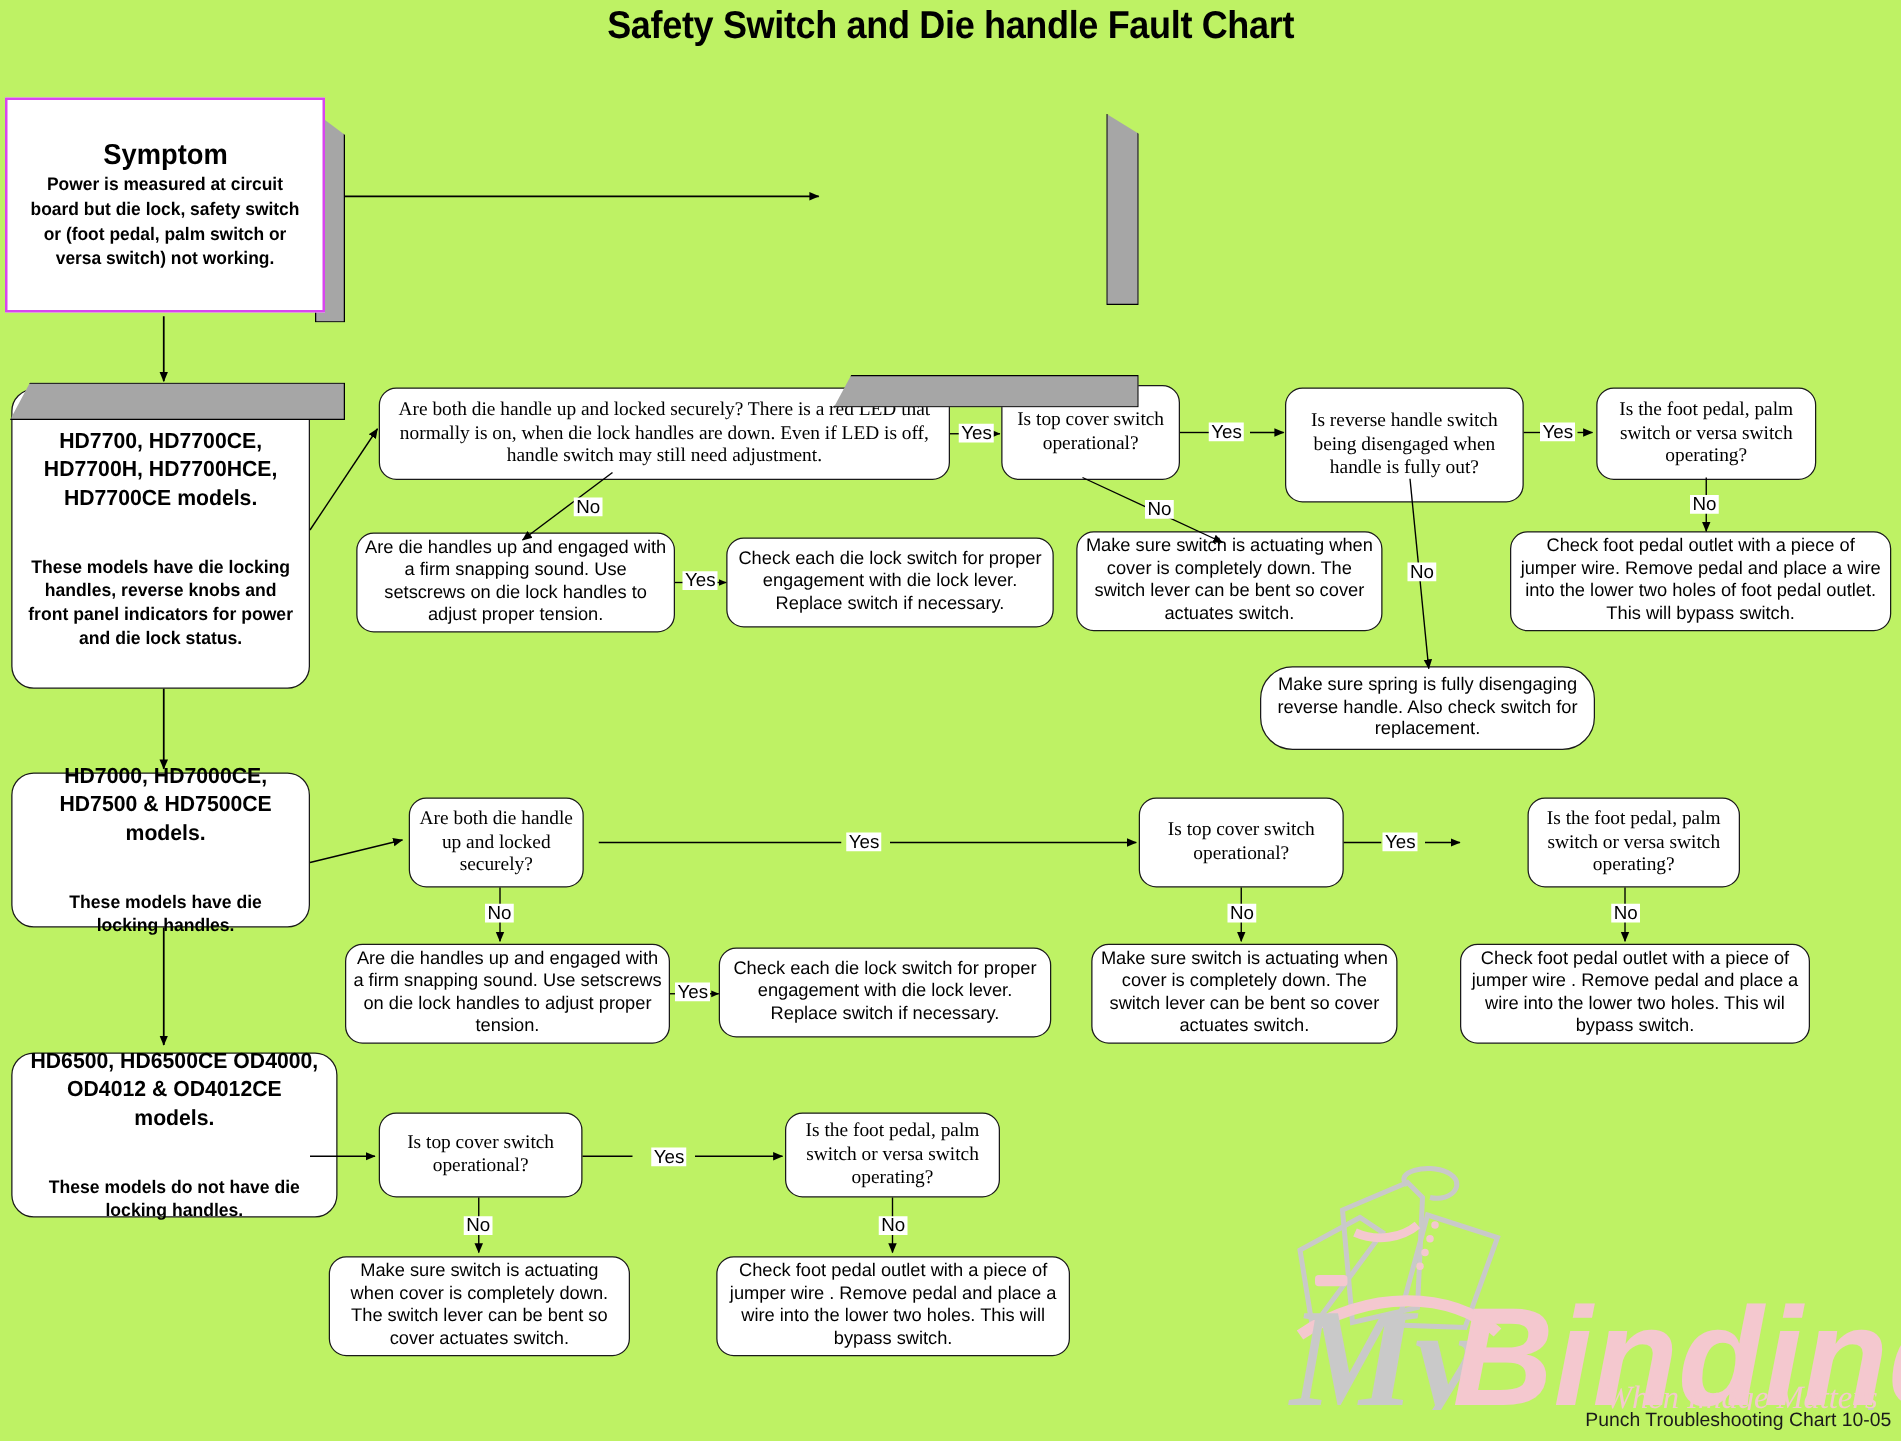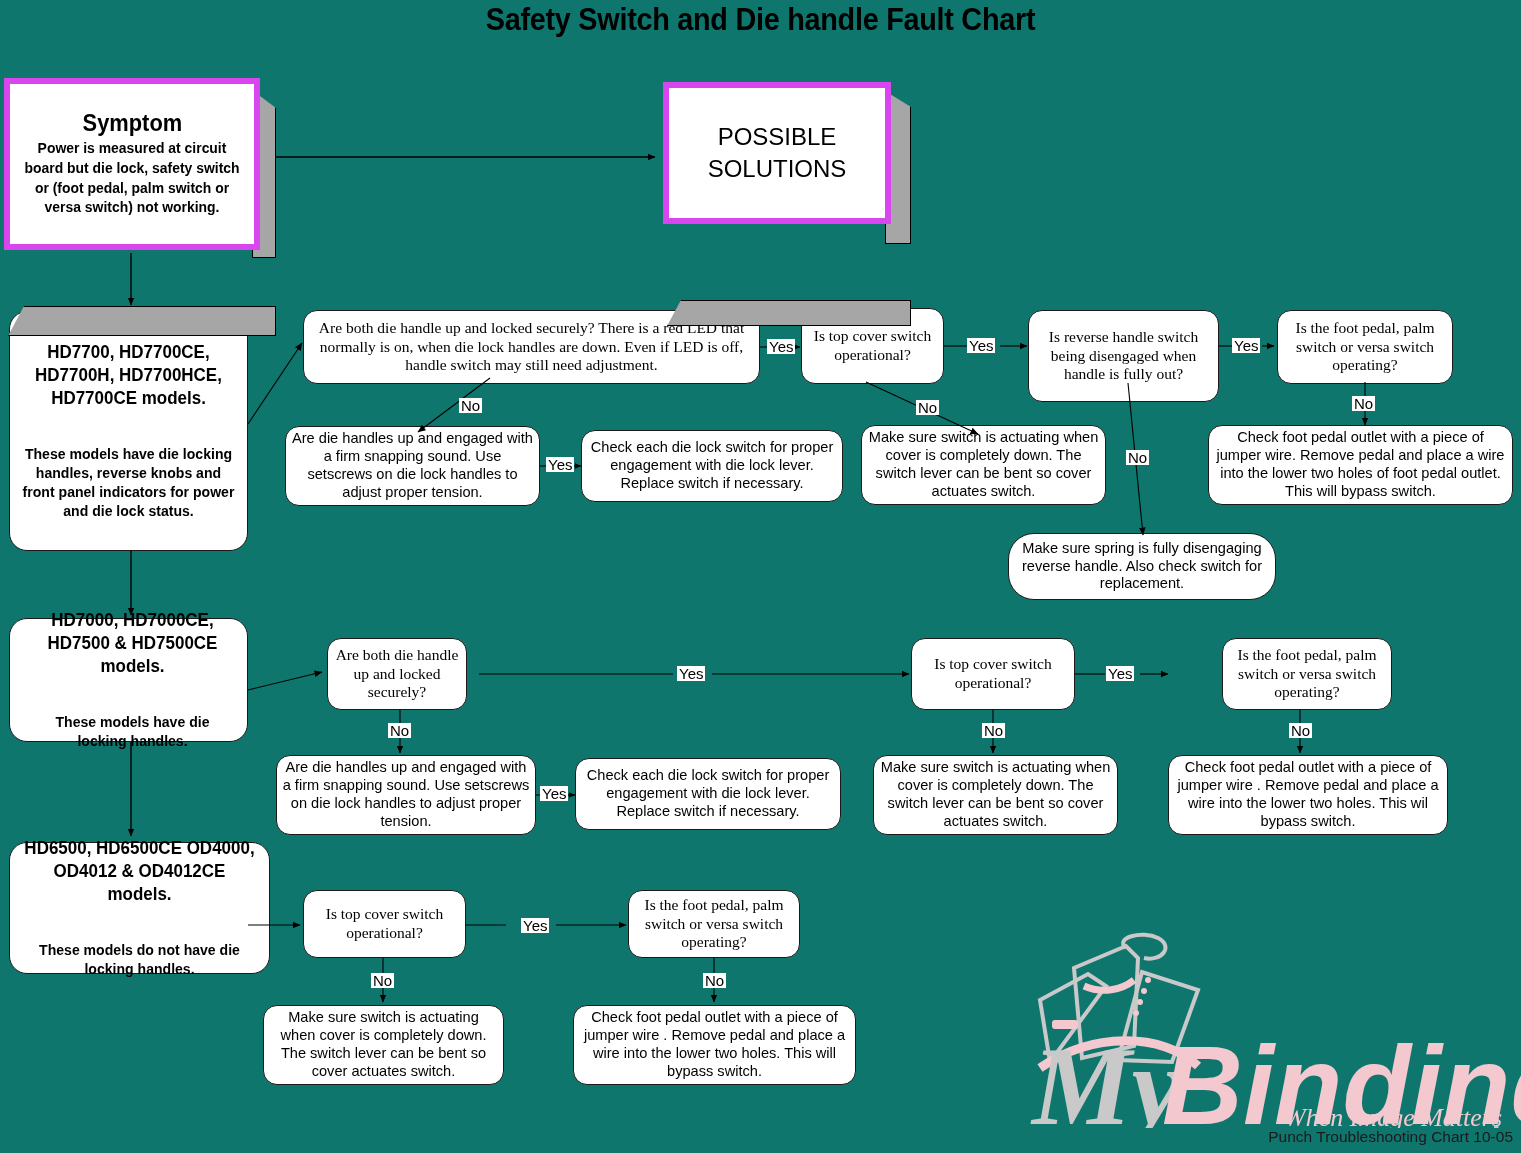--- a/index.html
+++ b/index.html
@@ -9,21 +9,21 @@
   }
   body {
     font-family: "Liberation Sans", sans-serif;
     color: #000000;
   }
   #chart-root {
     position: relative;
     width: 1521px;
     height: 1153px;
     overflow: hidden;
-    background: #0f766e;
+    background: #bef264;
   }
 
   
   #page-title {
     position: absolute;
     left: 0;
     top: 2px;
     width: 1521px;
     text-align: center;
     font-size: 31px;
@@ -37,21 +37,21 @@
   
   .box3d {
     position: absolute;
     box-sizing: border-box;
   }
   .box3d .face {
     position: absolute;
     left: 0;
     top: 0;
     background: #ffffff;
-    border: 6px solid #d946ef;
+    border: 2px solid #d946ef;
     box-sizing: border-box;
     display: flex;
     flex-direction: column;
     align-items: center;
     justify-content: center;
     text-align: center;
     z-index: 2;
   }
   .box3d .shade-right {
     position: absolute;
@@ -248,23 +248,20 @@
       <div class="symptom-title">Symptom</div>
       <div class="symptom-body">Power is measured at circuit board but die lock, safety switch or (foot pedal, palm switch or versa switch) not working.</div>
     </div>
   </div>
 
   <div class="box3d" style="left:663px; top:82px; width:248px; height:162px;">
     <div class="shade-right" style="left:222px; top:9px; width:26px; height:153px;
          clip-path: polygon(0 0, 100% 16px, 100% 100%, 0 100%);"></div>
     <div class="shade-bottom" style="left:4px; top:218px; width:244px; height:26px;
          clip-path: polygon(14px 0, 100% 0, 100% 100%, 0 100%);"></div>
-    <div class="face" style="left:0; top:0; width:228px; height:142px;">
-      <div class="possible-text">POSSIBLE SOLUTIONS</div>
-    </div>
   </div>
 
   <div class="rbox model" style="left:9px; top:311px; width:239px; height:240px;">
     <div class="model-head">HD7700, HD7700CE, HD7700H, HD7700HCE, HD7700CE models.</div>
     <div class="model-sub">These models  have die locking handles, reverse knobs and  front panel indicators for power and die lock status.</div>
   </div>
 
   <div class="rbox q" style="left:303px; top:310px; width:457px; height:74px;">
     <span>Are both die handle up and locked securely? There is a red LED that normally is on, when die lock handles are down. Even if LED is off, handle switch may still need adjustment.</span>
   </div>

